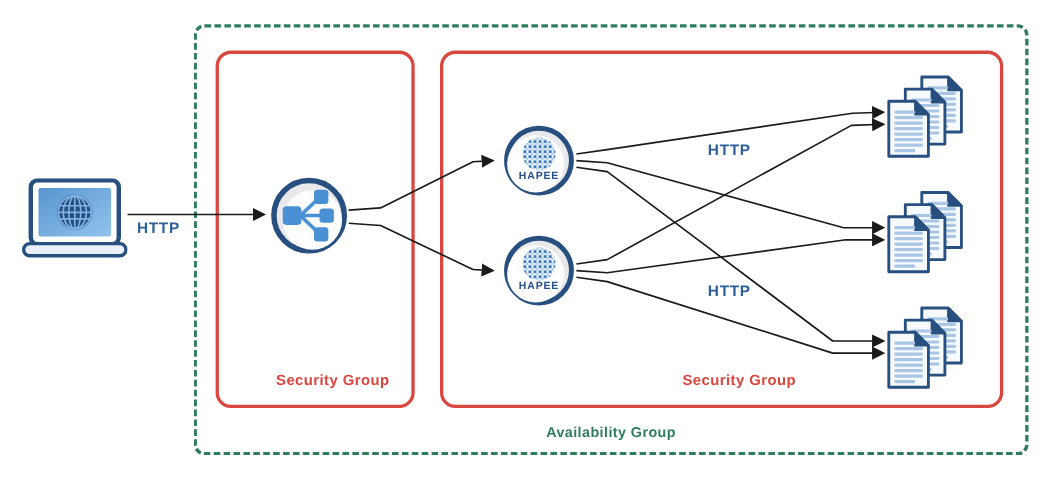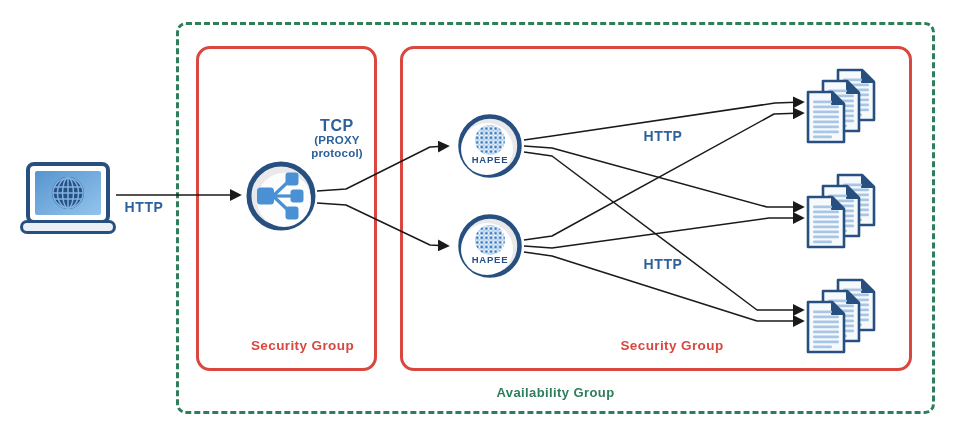--- a/index.html
+++ b/index.html
@@ -163,21 +163,16 @@
   </div>
   <div class="icon" style="left:806px;top:278px">
     <svg width="82" height="78" viewBox="0 0 82 78">
       <use href="#doc" x="30" y="0" width="40" height="54"></use>
       <use href="#doc" x="15" y="11" width="40" height="54"></use>
       <use href="#doc" x="0" y="22" width="40" height="54"></use>
     </svg>
   </div>
 
   <div class="lbl lbl-http-client">HTTP</div>
-  <div class="lbl lbl-tcp">
-    <div class="t1">TCP</div>
-    <div class="t2">(PROXY</div>
-    <div class="t2">protocol)</div>
-  </div>
   <div class="lbl lbl-http-top">HTTP</div>
   <div class="lbl lbl-http-bottom">HTTP</div>
 
 </div>
 
 </body></html>

